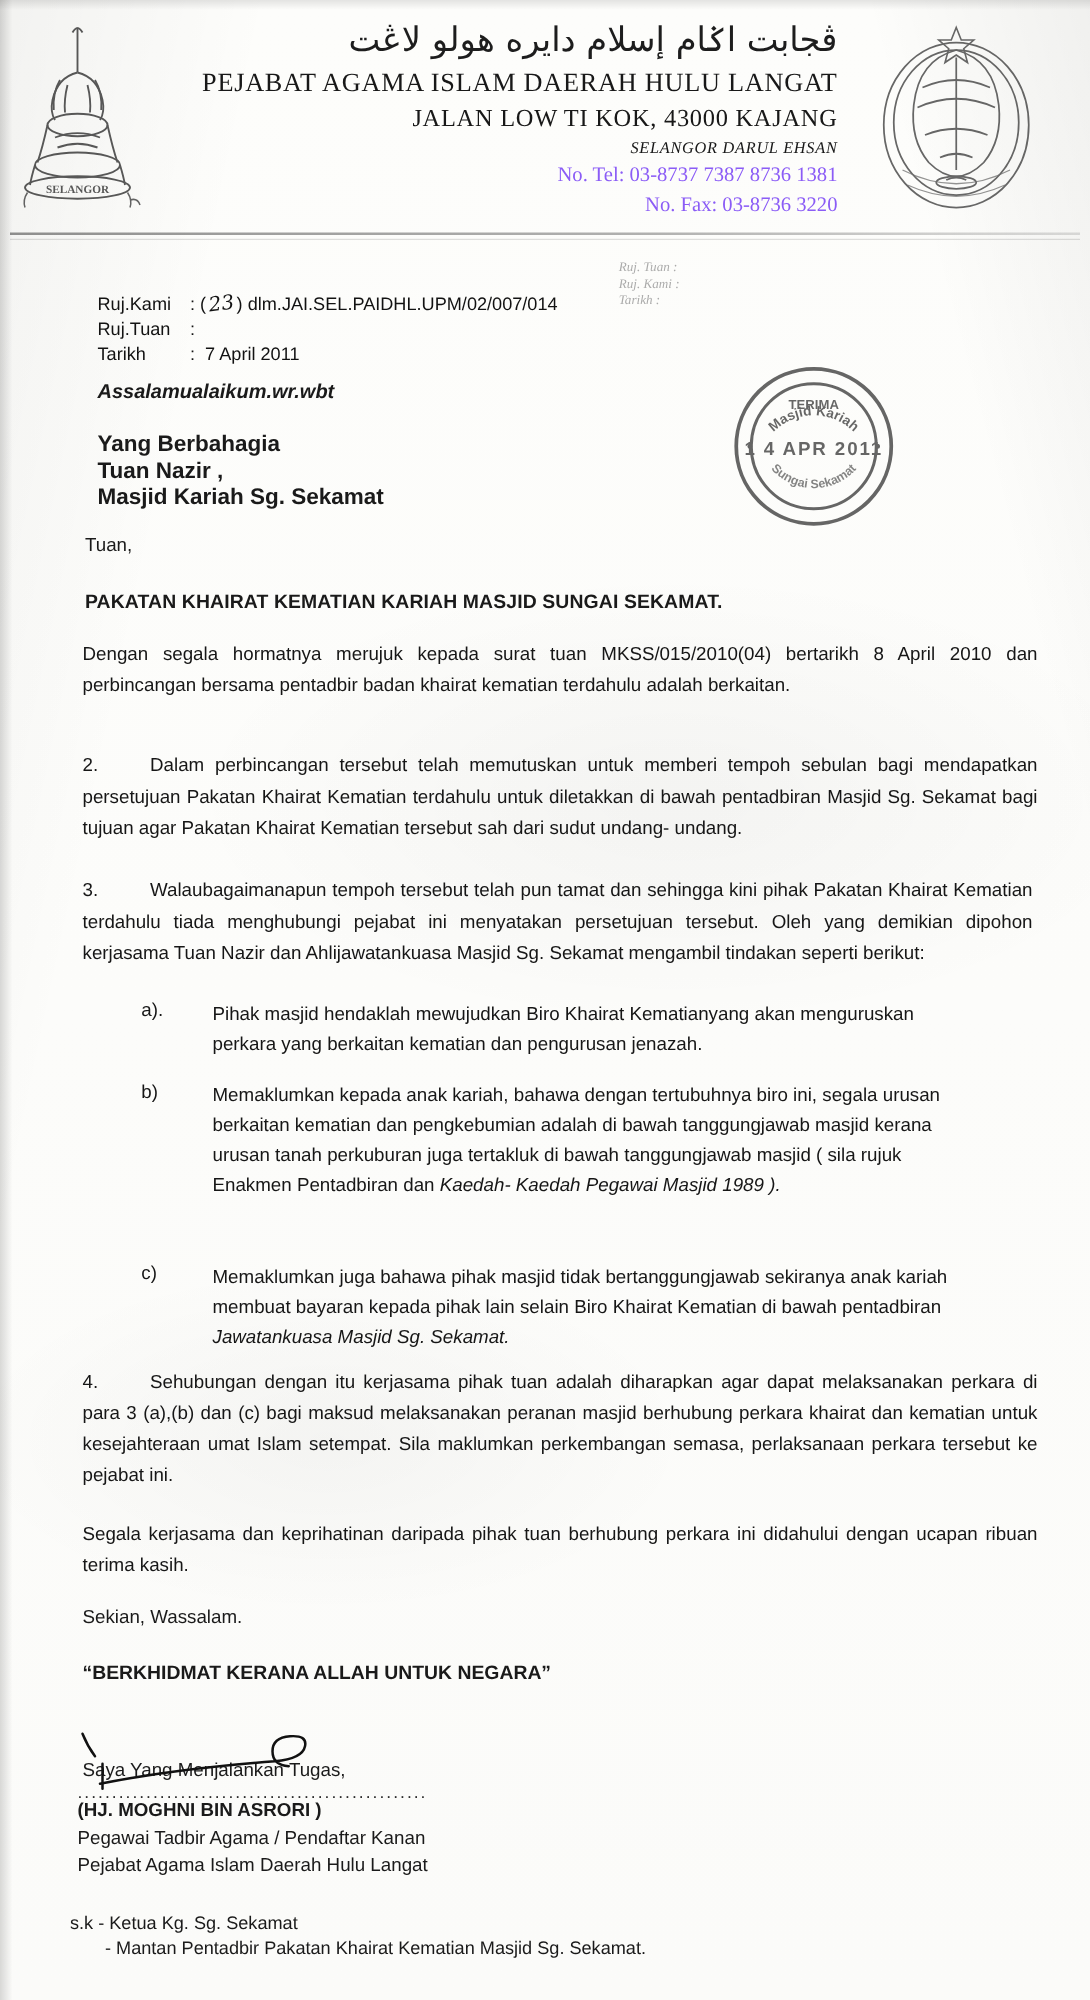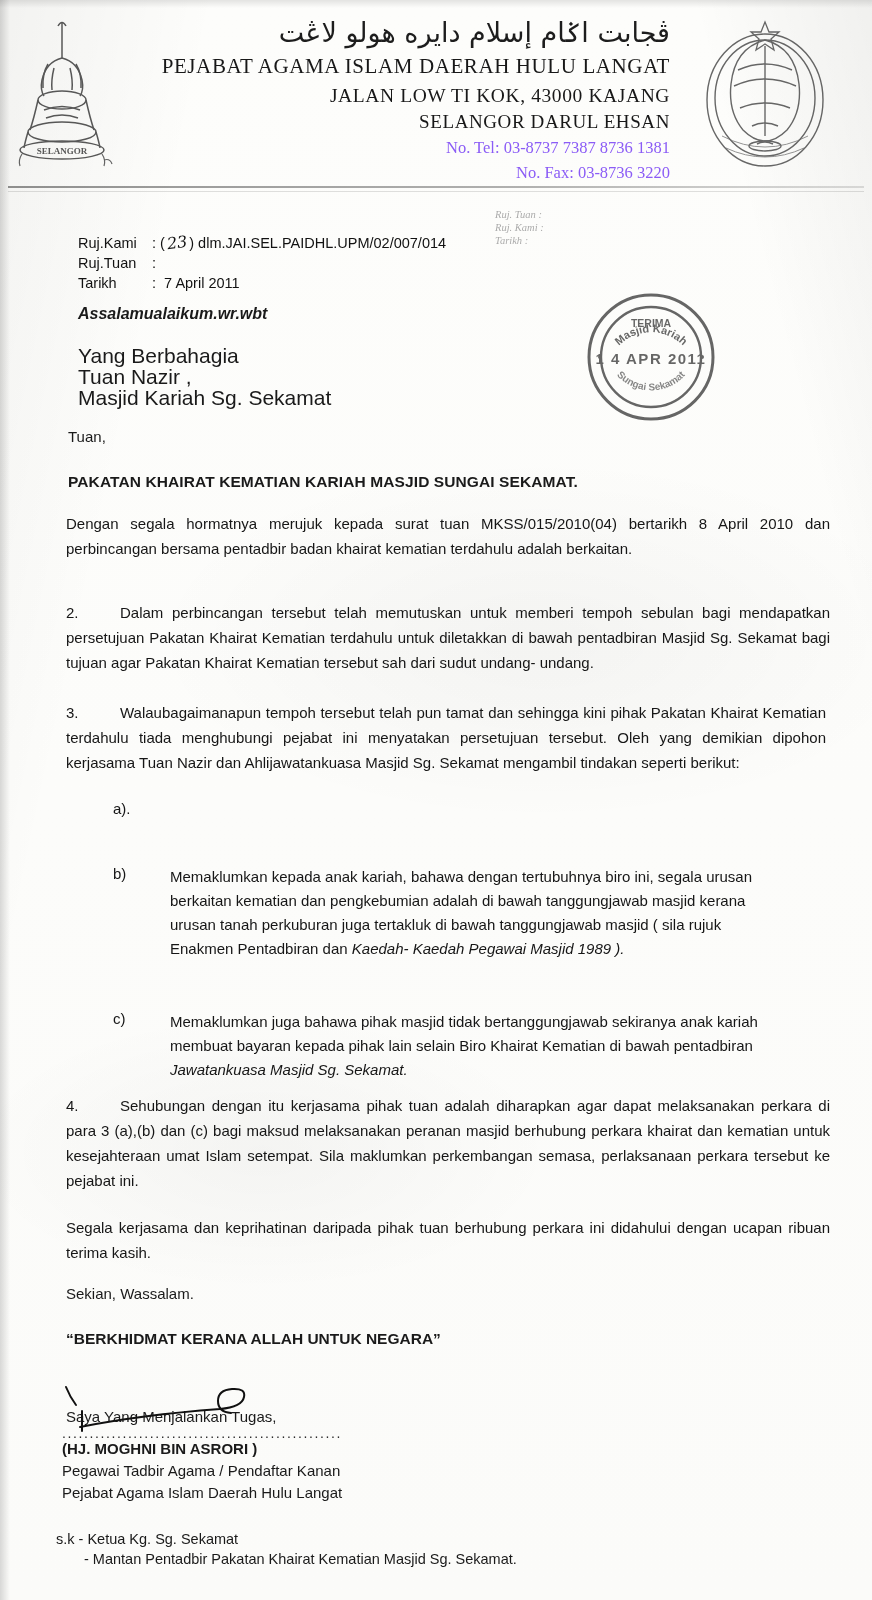--- a/index.html
+++ b/index.html
@@ -37,21 +37,21 @@
     font-family:"DejaVu Sans", sans-serif;
     font-size:27px;line-height:1.25;color:#1d1d1d;
     direction:rtl;letter-spacing:.5px;margin-bottom:2px;
   }
   .org{
     font-family:"Liberation Serif", serif;
     font-size:21px;letter-spacing:.6px;color:#181818;
     line-height:1.42;white-space:nowrap;
   }
   .org2{font-size:19.5px;}
-  .org3{font-size:19px;}
+  .org3{font-size:13px;font-style:italic;}
   .tel{font-family:"Liberation Serif", serif;font-size:16.5px;line-height:1.5;color:#8b5cf6;}
   .rule{position:absolute;left:8px;top:186px;width:856px;height:2px;
     background:linear-gradient(90deg,rgba(0,0,0,.42),rgba(0,0,0,.30) 60%,rgba(0,0,0,.12));}
   .rule2{position:absolute;left:8px;top:191px;width:856px;height:1px;background:rgba(0,0,0,.12);}
 
   
   .refblock{position:absolute;left:78px;top:233px;font-size:14.5px;line-height:20px;color:#121212;}
   .refrow{white-space:nowrap;}
   .refkey{display:inline-block;width:74px;}
   .handnum{
@@ -59,21 +59,21 @@
     display:inline-block;transform:rotate(-7deg);padding:0 2px;
   }
   .faintref{
     position:absolute;left:495px;top:208px;
     font-family:"Liberation Serif", serif;font-style:italic;
     font-size:10.5px;line-height:13px;color:#9d9d9d;opacity:.85;
   }
 
   
   .salam{position:absolute;left:78px;top:305px;font-size:16px;font-weight:bold;font-style:italic;}
-  .addr{position:absolute;left:78px;top:345px;font-size:21px;font-weight:normal;line-height:21px;}
+  .addr{position:absolute;left:78px;top:345px;font-size:18px;font-weight:bold;line-height:21px;}
   .tuan{position:absolute;left:68px;top:428px;font-size:15px;}
   .subject{position:absolute;left:68px;top:473px;font-size:15.5px;font-weight:bold;letter-spacing:.1px;}
 
   .para{position:absolute;font-size:15px;line-height:25px;text-align:justify;color:#161616;}
   .p1{left:66px;top:511px;width:764px;}
   .p2{left:66px;top:600px;width:764px;}
   .p3{left:66px;top:700px;width:760px;}
   .p4{left:66px;top:1093px;width:764px;}
   .p5{left:66px;top:1215px;width:764px;}
 
@@ -230,20 +230,21 @@
 
   <div class="para p2">
     <span class="num">2.</span><span>Dalam perbincangan tersebut telah memutuskan untuk memberi tempoh sebulan bagi mendapatkan persetujuan Pakatan Khairat Kematian terdahulu untuk diletakkan di bawah pentadbiran Masjid Sg. Sekamat bagi tujuan agar Pakatan Khairat Kematian tersebut sah dari sudut undang- undang.</span>
   </div>
 
   <div class="para p3">
     <span class="num">3.</span><span>Walaubagaimanapun tempoh tersebut telah pun tamat dan sehingga kini  pihak Pakatan Khairat Kematian terdahulu tiada menghubungi pejabat ini menyatakan persetujuan tersebut. Oleh yang demikian dipohon kerjasama Tuan Nazir dan Ahlijawatankuasa Masjid Sg. Sekamat mengambil tindakan seperti berikut:</span>
   </div>
 
   <div class="sublab a-lab">a).</div>
+  <div class="sub a-txt">Pihak masjid hendaklah mewujudkan Biro Khairat Kematianyang akan menguruskan perkara yang berkaitan kematian dan pengurusan jenazah.</div>
 
   <div class="sublab b-lab">b)</div>
   <div class="sub b-txt">
     <span>Memaklumkan kepada anak kariah, bahawa dengan tertubuhnya biro ini, segala urusan berkaitan kematian dan pengkebumian adalah di bawah tanggungjawab masjid kerana urusan tanah perkuburan juga tertakluk di bawah tanggungjawab masjid  ( sila rujuk Enakmen Pentadbiran dan </span><span class="ital">Kaedah- Kaedah Pegawai Masjid 1989 ).</span>
   </div>
 
   <div class="sublab c-lab">c)</div>
   <div class="sub c-txt">
     <span>Memaklumkan juga bahawa pihak masjid tidak bertanggungjawab sekiranya anak kariah membuat bayaran kepada pihak lain selain Biro Khairat Kematian di bawah pentadbiran </span><span class="ital">Jawatankuasa Masjid Sg. Sekamat.</span>
   </div>

